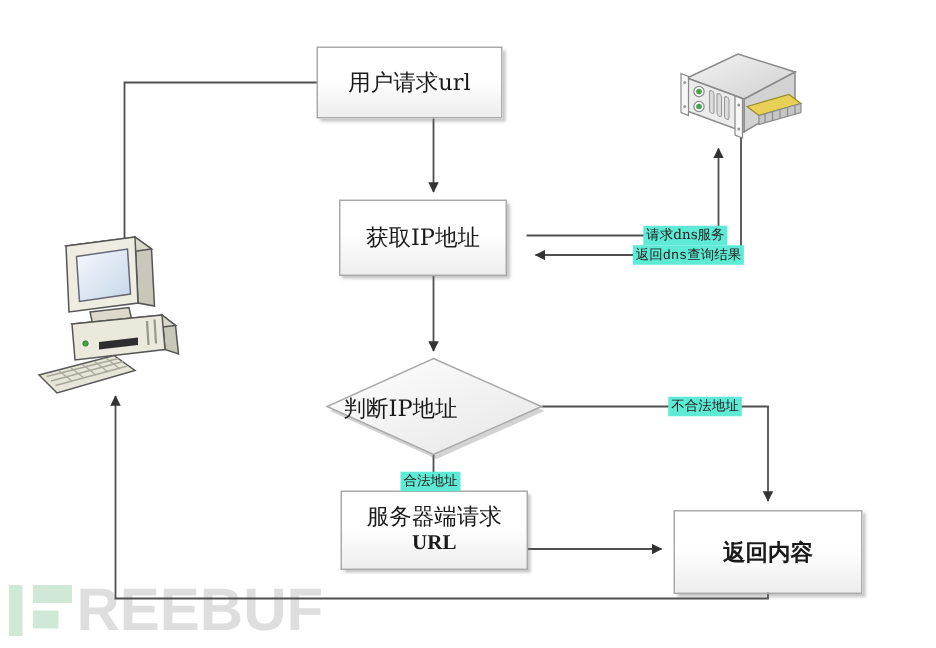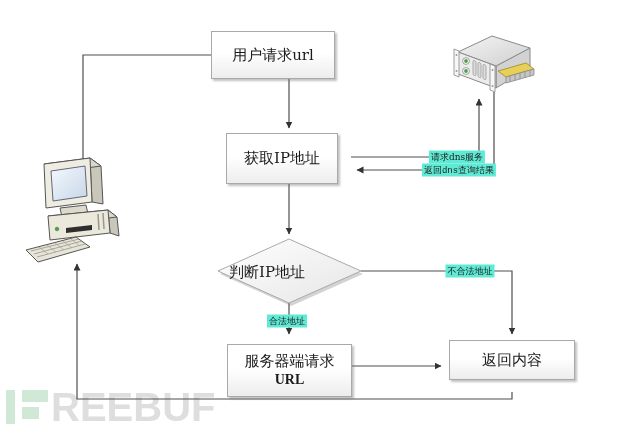--- a/index.html
+++ b/index.html
@@ -11,22 +11,22 @@
   .node{
     position:absolute;z-index:2;box-sizing:border-box;
     border:1px solid #a9a9a9;
     background:linear-gradient(180deg,#ffffff 45%,#ededed 100%);
     box-shadow:2px 2px 2px rgba(120,120,120,.45);
     display:flex;align-items:center;justify-content:center;flex-direction:column;
     font-size:15px;color:#1a1a1a;text-align:center;line-height:1.25;
   }
   #node-user-request{left:211px;top:31px;width:124px;height:48px;}
   #node-get-ip{left:226px;top:133px;width:112px;height:51px;}
-  #node-server-request{left:227px;top:344px;width:125px;height:53px;}
-  #node-return-content{left:449px;top:340px;width:126px;height:40px;}
+  #node-server-request{left:227px;top:327px;width:125px;height:53px;}
+  #node-return-content{left:449px;top:340px;width:126px;height:56px;font-weight:bold;}
   .node .sub{font-family:Liberation Serif, serif;font-weight:bold;font-size:14px;}
   #diamond-label{
     position:absolute;z-index:2;left:229px;top:263px;width:121px;
     font-size:15px;color:#1a1a1a;
   }
   
   .edge-label{
     position:absolute;z-index:3;transform:translate(-50%,-50%);
     background:#5eead4;padding:0 2px;white-space:nowrap;
     font-size:9px;color:#222222;font-family:"DejaVu Serif","Liberation Serif",serif;

